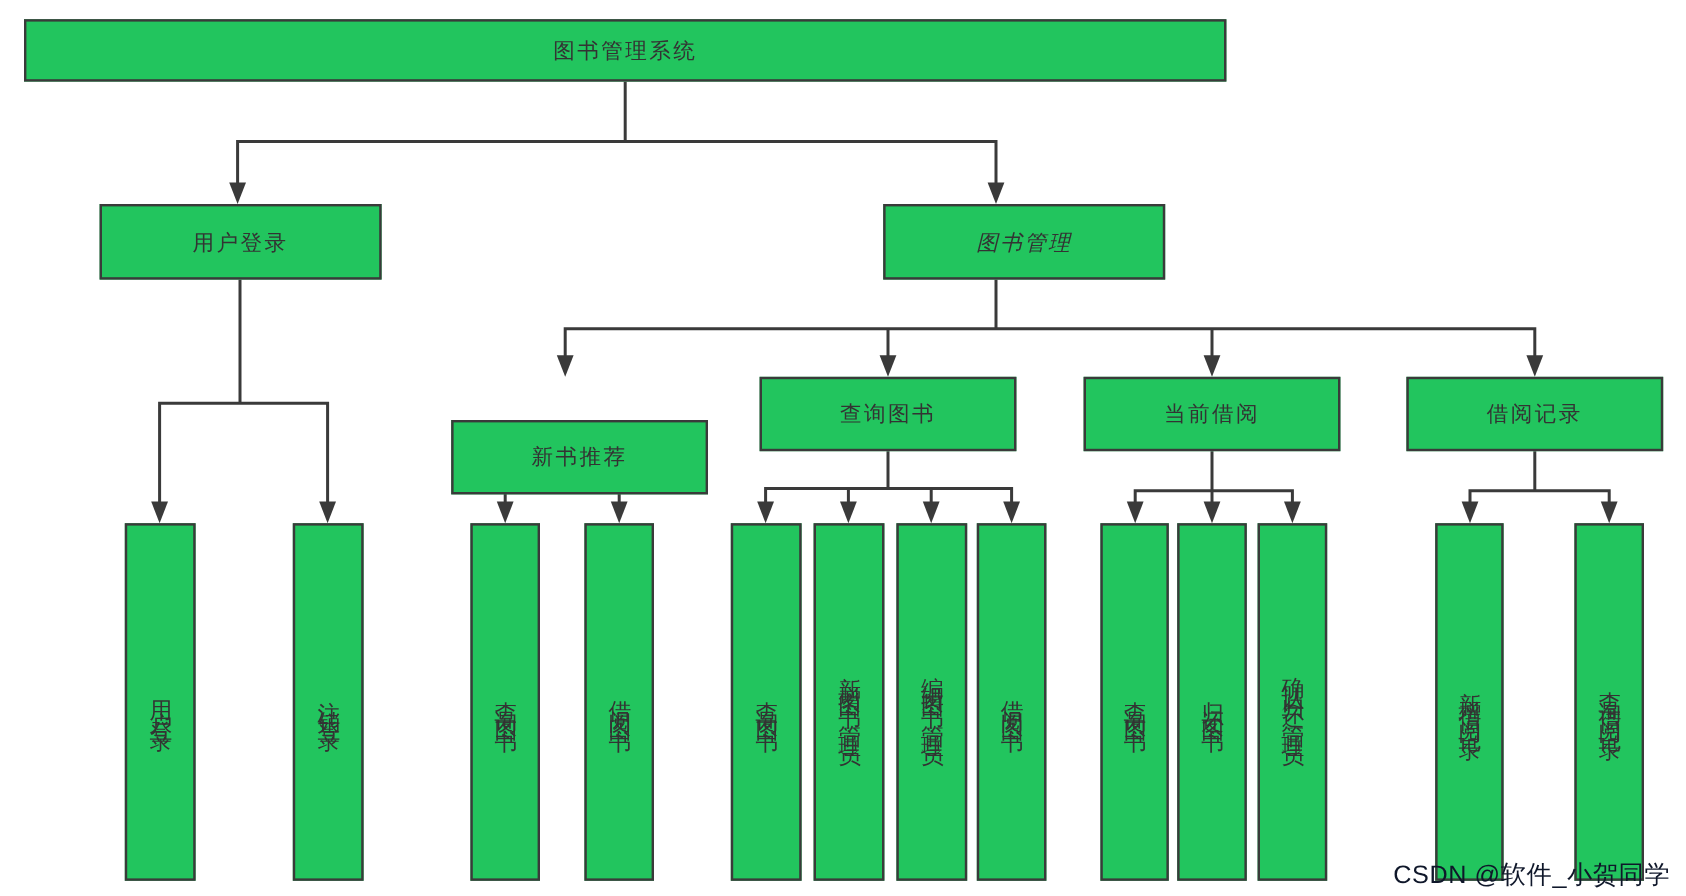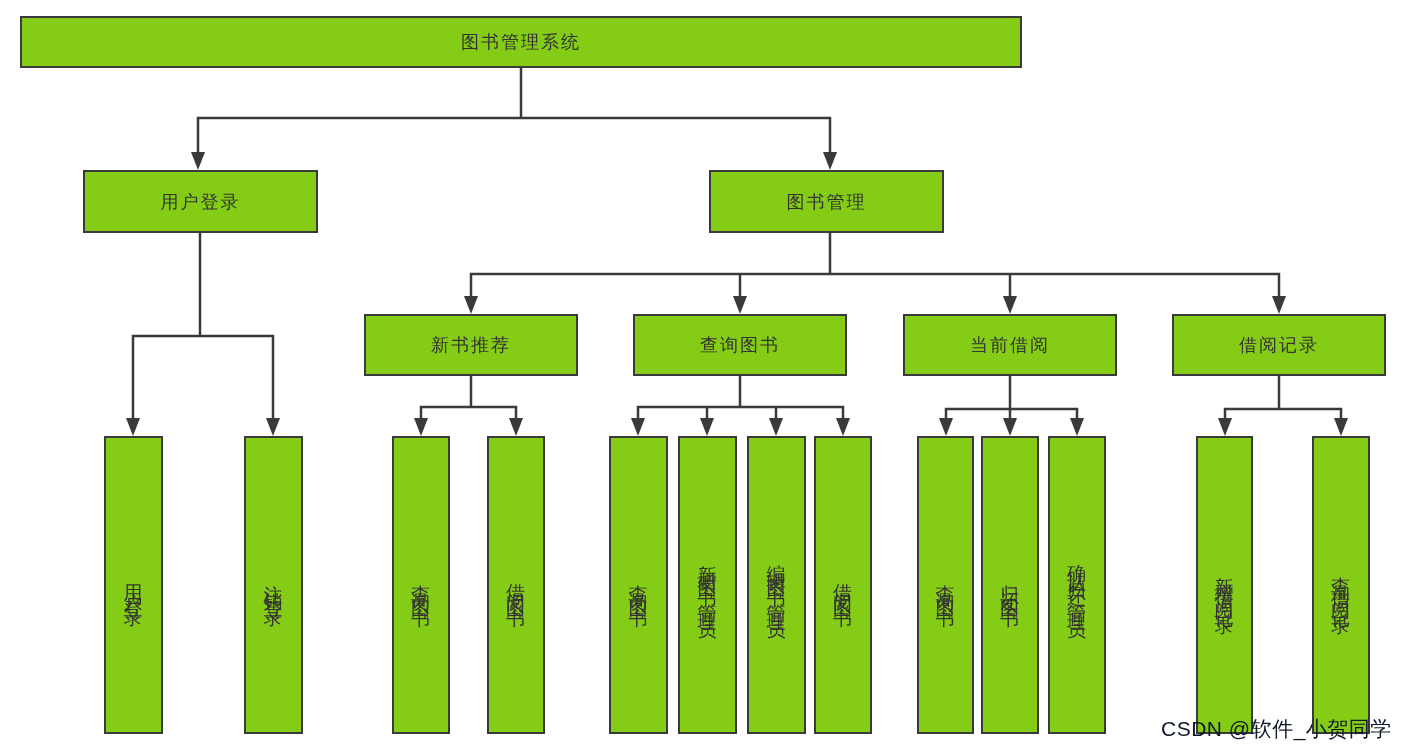--- a/index.html
+++ b/index.html
@@ -2,21 +2,21 @@
 <html><head>
 <meta charset="utf-8">
 <style>
   html,body{margin:0;padding:0;background:#ffffff;}
   .stage{
     position:relative;width:1405px;height:747px;background:#ffffff;overflow:hidden;
     font-family:"Liberation Sans","DejaVu Sans",sans-serif;
   }
   .wires{position:absolute;left:0;top:0;z-index:0;}
   .node{
-    position:absolute;box-sizing:border-box;background:#84cc16;
+    position:absolute;box-sizing:border-box;background:#22c55e;
     border:2.5px solid #3a3a3a;color:#333333;
     display:flex;align-items:center;justify-content:center;
     z-index:1;
   }
   .hnode{font-size:18px;letter-spacing:2px;white-space:nowrap;}
   .root{left:20px;top:16px;width:1002px;height:52px;}
   .lvl2{top:170px;width:235px;height:63px;}
   .lvl3{top:314px;width:214px;height:62px;}
   .leaf{top:436px;height:298px;}
   .vtext{
@@ -82,23 +82,23 @@
       <polygon points="1003,418 1017,418 1010,436"></polygon>
       <polygon points="1070,418 1084,418 1077,436"></polygon>
       <polygon points="1218,418 1232,418 1225,436"></polygon>
       <polygon points="1334,418 1348,418 1341,436"></polygon>
     </g>
   </svg>
 
   <div class="node hnode root">图书管理系统</div>
 
   <div class="node hnode lvl2" style="left:83px;">用户登录</div>
-  <div class="node hnode lvl2" style="left:709px;">图书管理</div>
+  <div class="node hnode lvl2" style="left:736px;font-style:italic;">图书管理</div>
 
-  <div class="node hnode lvl3" style="left:364px;">新书推荐</div>
+  <div class="node hnode lvl3" style="left:376px;margin-top:36px;">新书推荐</div>
   <div class="node hnode lvl3" style="left:633px;">查询图书</div>
   <div class="node hnode lvl3" style="left:903px;">当前借阅</div>
   <div class="node hnode lvl3" style="left:1172px;">借阅记录</div>
 
   <div class="node leaf" style="left:104px;width:59px;">
     <span class="vtext">用户登录</span>
   </div>
   <div class="node leaf" style="left:244px;width:59px;">
     <span class="vtext">注销登录</span>
   </div>

